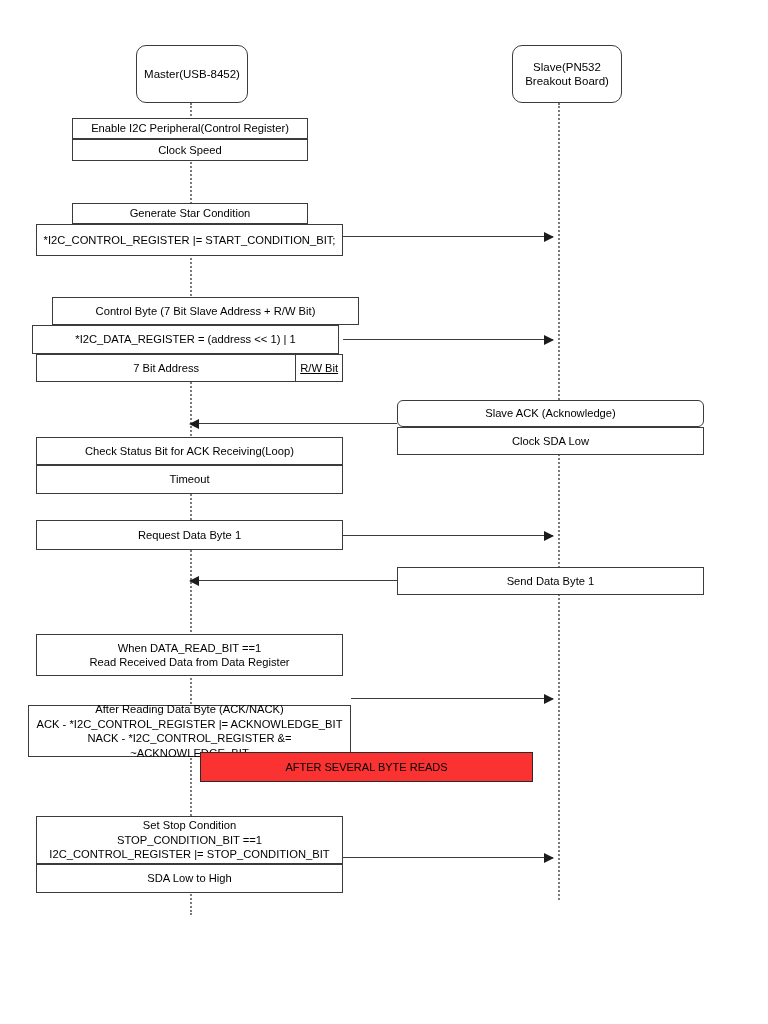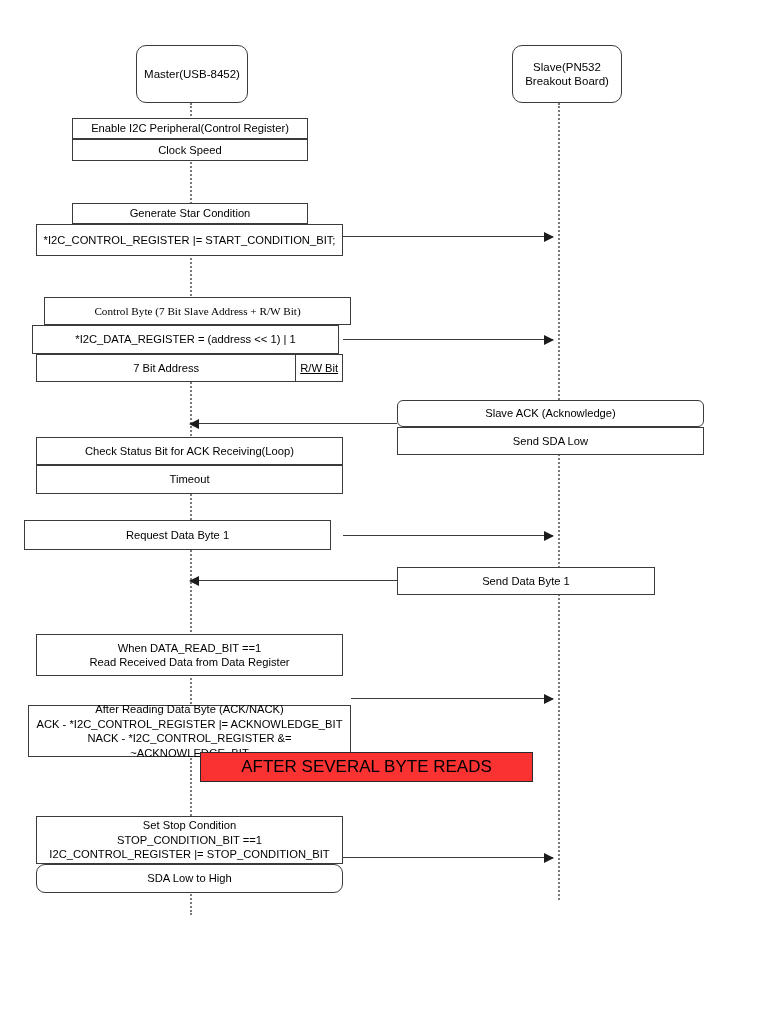--- a/index.html
+++ b/index.html
@@ -71,21 +71,21 @@
     height: 100%;
     font-size: 11.2px;
     line-height: 14.5px;
   }
   .cell.divided {
     border-left: 1.3px solid #3b3b3b;
   }
   .box.highlight {
     background: #fa3232;
     border: 1.3px solid #2a2a2a;
-    font-size: 17px;
+    font-size: 11px;
   }
   
   .arrow {
     position: absolute;
     height: 1.4px;
     background: #3b3b3b;
     z-index: 1;
   }
   .arrow .head {
     position: absolute;
@@ -130,21 +130,21 @@
   <div class="box" style="left:72px; top:139px; width:236px; height:22px;">
     <span>Clock Speed</span>
   </div>
   <div class="box" style="left:36px; top:224px; width:307px; height:32px;">
     <span>*I2C_CONTROL_REGISTER |= START_CONDITION_BIT;</span>
   </div>
   <div class="arrow right" style="left:343px; top:236px; width:210px;">
     <span class="head"></span>
   </div>
 
-  <div class="box" style="left:44px; top:297px; width:307px; height:28px;font-family:Liberation Serif, serif;">
+  <div class="box" style="left:52px; top:297px; width:307px; height:28px;">
     <span>Control Byte (7 Bit Slave Address + R/W Bit)</span>
   </div>
   <div class="box" style="left:32px; top:325px; width:307px; height:29px;">
     <span>*I2C_DATA_REGISTER = (address &lt;&lt; 1) | 1</span>
   </div>
   <div class="box split" style="left:36px; top:354px; width:307px; height:28px;">
     <div class="cell" style="width:260px;">
       <span>7 Bit Address</span>
     </div>
     <div class="cell divided" style="width:47px;text-decoration:underline;">
@@ -152,41 +152,41 @@
     </div>
   </div>
   <div class="arrow right" style="left:343px; top:339px; width:210px;">
     <span class="head"></span>
   </div>
 
   <div class="box" style="left:397px; top:400px; width:307px; height:27px;border-radius:6px;">
     <span>Slave ACK (Acknowledge)</span>
   </div>
   <div class="box" style="left:397px; top:427px; width:307px; height:28px;">
-    <span>Send SDA Low</span>
+    <span>Clock SDA Low</span>
   </div>
   <div class="arrow left" style="left:190px; top:423px; width:207px;">
     <span class="head"></span>
   </div>
 
   <div class="box" style="left:36px; top:465px; width:307px; height:29px;">
     <span>Timeout</span>
   </div>
   <div class="box" style="left:36px; top:437px; width:307px; height:28px;">
     <span>Check Status Bit for ACK Receiving(Loop)</span>
   </div>
 
-  <div class="box" style="left:24px; top:520px; width:307px; height:30px;">
+  <div class="box" style="left:36px; top:520px; width:307px; height:30px;">
     <span>Request Data Byte 1</span>
   </div>
   <div class="arrow right" style="left:343px; top:535px; width:210px;">
     <span class="head"></span>
   </div>
 
-  <div class="box" style="left:397px; top:567px; width:258px; height:28px;">
+  <div class="box" style="left:397px; top:567px; width:307px; height:28px;">
     <span>Send Data Byte 1</span>
   </div>
   <div class="arrow left" style="left:190px; top:580px; width:207px;">
     <span class="head"></span>
   </div>
 
   <div class="box" style="left:36px; top:598px; width:307px; height:42px;margin-top:36px;">
     <span>When DATA_READ_BIT ==1
 Read Received Data from Data Register</span>
   </div>
@@ -202,20 +202,20 @@
 
   <div class="box highlight" style="left:200px; top:752px; width:333px; height:30px;">
     <span>AFTER SEVERAL BYTE READS</span>
   </div>
 
   <div class="box" style="left:36px; top:816px; width:307px; height:48px;">
     <span>Set Stop Condition
 STOP_CONDITION_BIT ==1
 I2C_CONTROL_REGISTER |= STOP_CONDITION_BIT</span>
   </div>
-  <div class="box" style="left:36px; top:864px; width:307px; height:29px;border-radius:9px;">
+  <div class="box" style="left:36px; top:864px; width:307px; height:29px;">
     <span>SDA Low to High</span>
   </div>
   <div class="arrow right" style="left:343px; top:857px; width:210px;">
     <span class="head"></span>
   </div>
 
 </div>
 
 </body></html>

